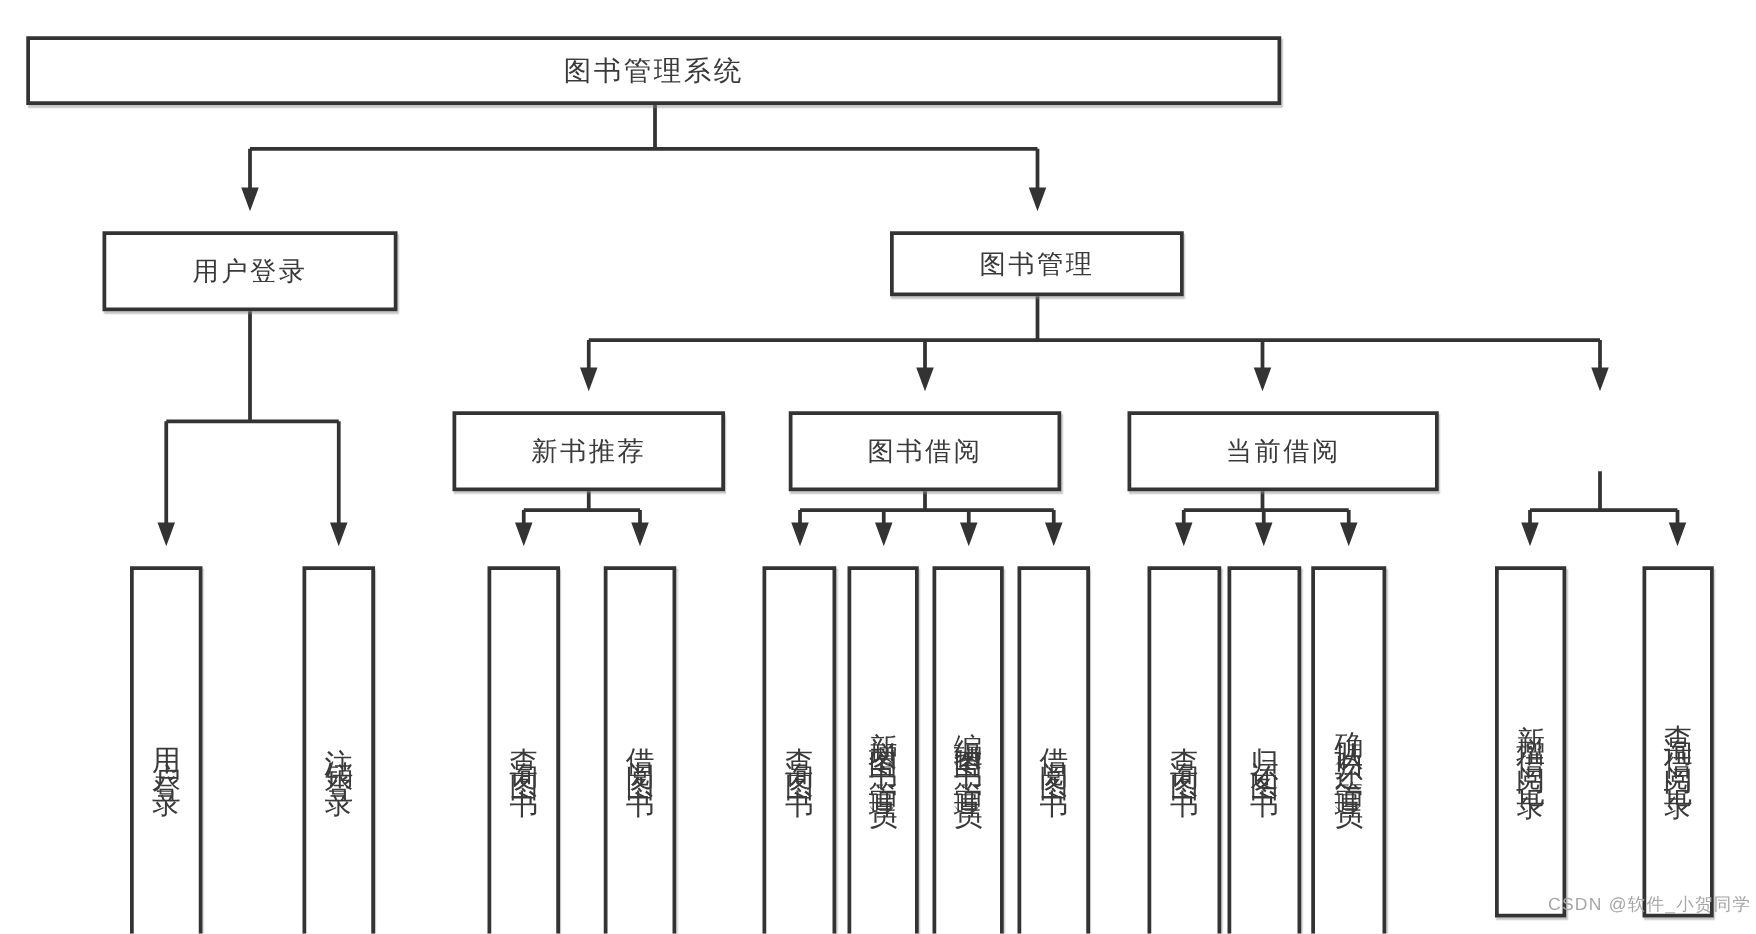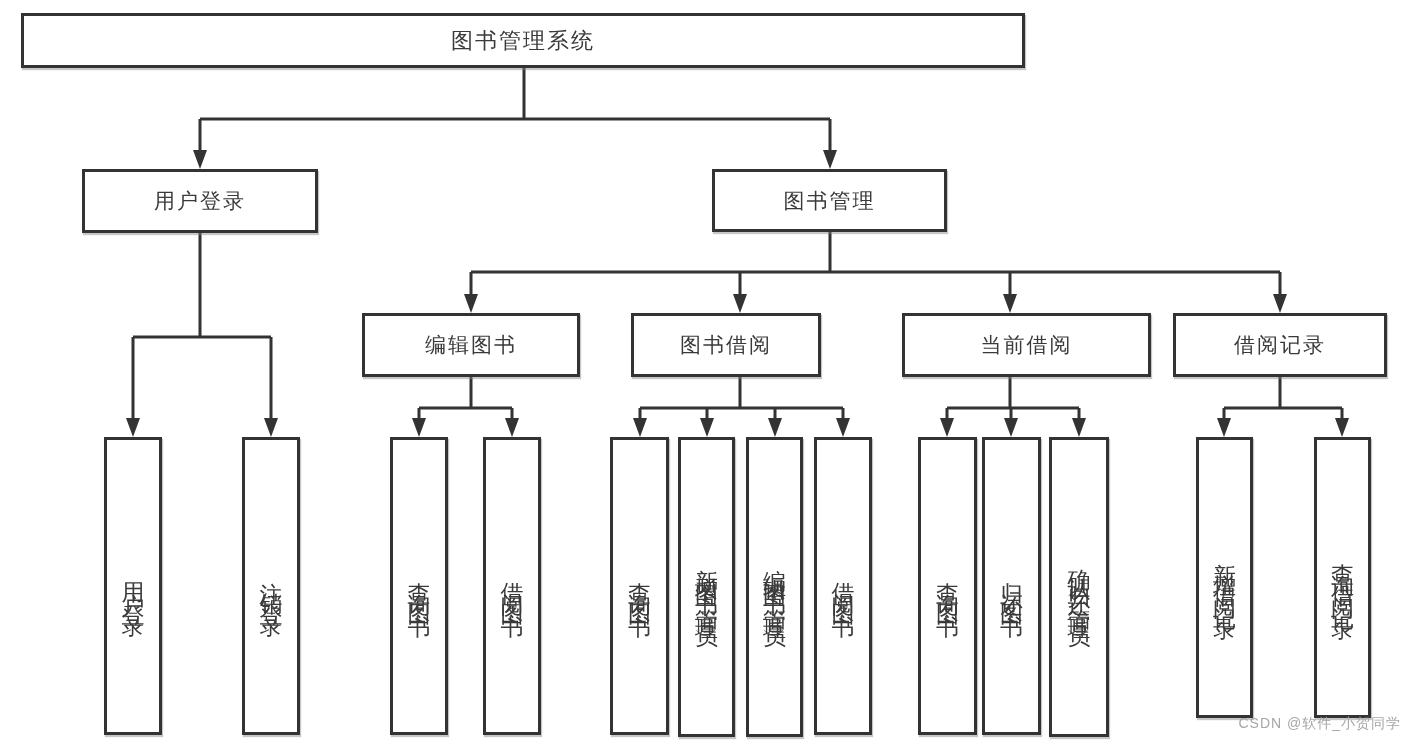--- a/index.html
+++ b/index.html
@@ -21,20 +21,21 @@
   }
   .node {
     position: absolute;
     background: #ffffff;
     border: 3px solid #333333;
     display: flex;
     align-items: center;
     justify-content: center;
     box-shadow: 1px 2px 1px rgba(130,130,130,0.45);
     color: #3a3a3a;
+    margin-top: 16px;
   }
   .hbox { font-size: 21px; letter-spacing: 2px; white-space: nowrap; }
   .rootbox { font-size: 22px; }
   .vbox span {
     writing-mode: vertical-rl;
     text-orientation: mixed;
     font-size: 23px;
     line-height: 1;
     letter-spacing: 11px;
   }
@@ -92,35 +93,32 @@
     </g>
   </svg>
 
   <div class="node hbox rootbox" style="left:21px; top:13px; width:1004px; height:55px;">
     <span>图书管理系统</span>
   </div>
 
   <div class="node hbox" style="left:82px; top:169px; width:236px; height:64px;">
     <span>用户登录</span>
   </div>
-  <div class="node hbox" style="left:712px; top:169px; width:235px; height:63px;">
+  <div class="node hbox" style="left:712px; top:169px; width:235px; height:52px;">
     <span>图书管理</span>
   </div>
 
   <div class="node hbox" style="left:362px; top:313px; width:218px; height:64px;">
-    <span>编辑图书</span>
+    <span>新书推荐</span>
   </div>
-  <div class="node hbox" style="left:631px; top:313px; width:190px; height:64px;">
+  <div class="node hbox" style="left:631px; top:313px; width:218px; height:64px;">
     <span>图书借阅</span>
   </div>
   <div class="node hbox" style="left:902px; top:313px; width:249px; height:64px;">
     <span>当前借阅</span>
-  </div>
-  <div class="node hbox" style="left:1173px; top:313px; width:214px; height:64px;">
-    <span>借阅记录</span>
   </div>
 
   <div class="node vbox" style="left:104px; top:437px; width:58px; height:298px;">
     <span>用户登录</span>
   </div>
   <div class="node vbox" style="left:242px; top:437px; width:58px; height:298px;">
     <span>注销登录</span>
   </div>
 
   <div class="node vbox" style="left:390px; top:437px; width:58px; height:298px;">

